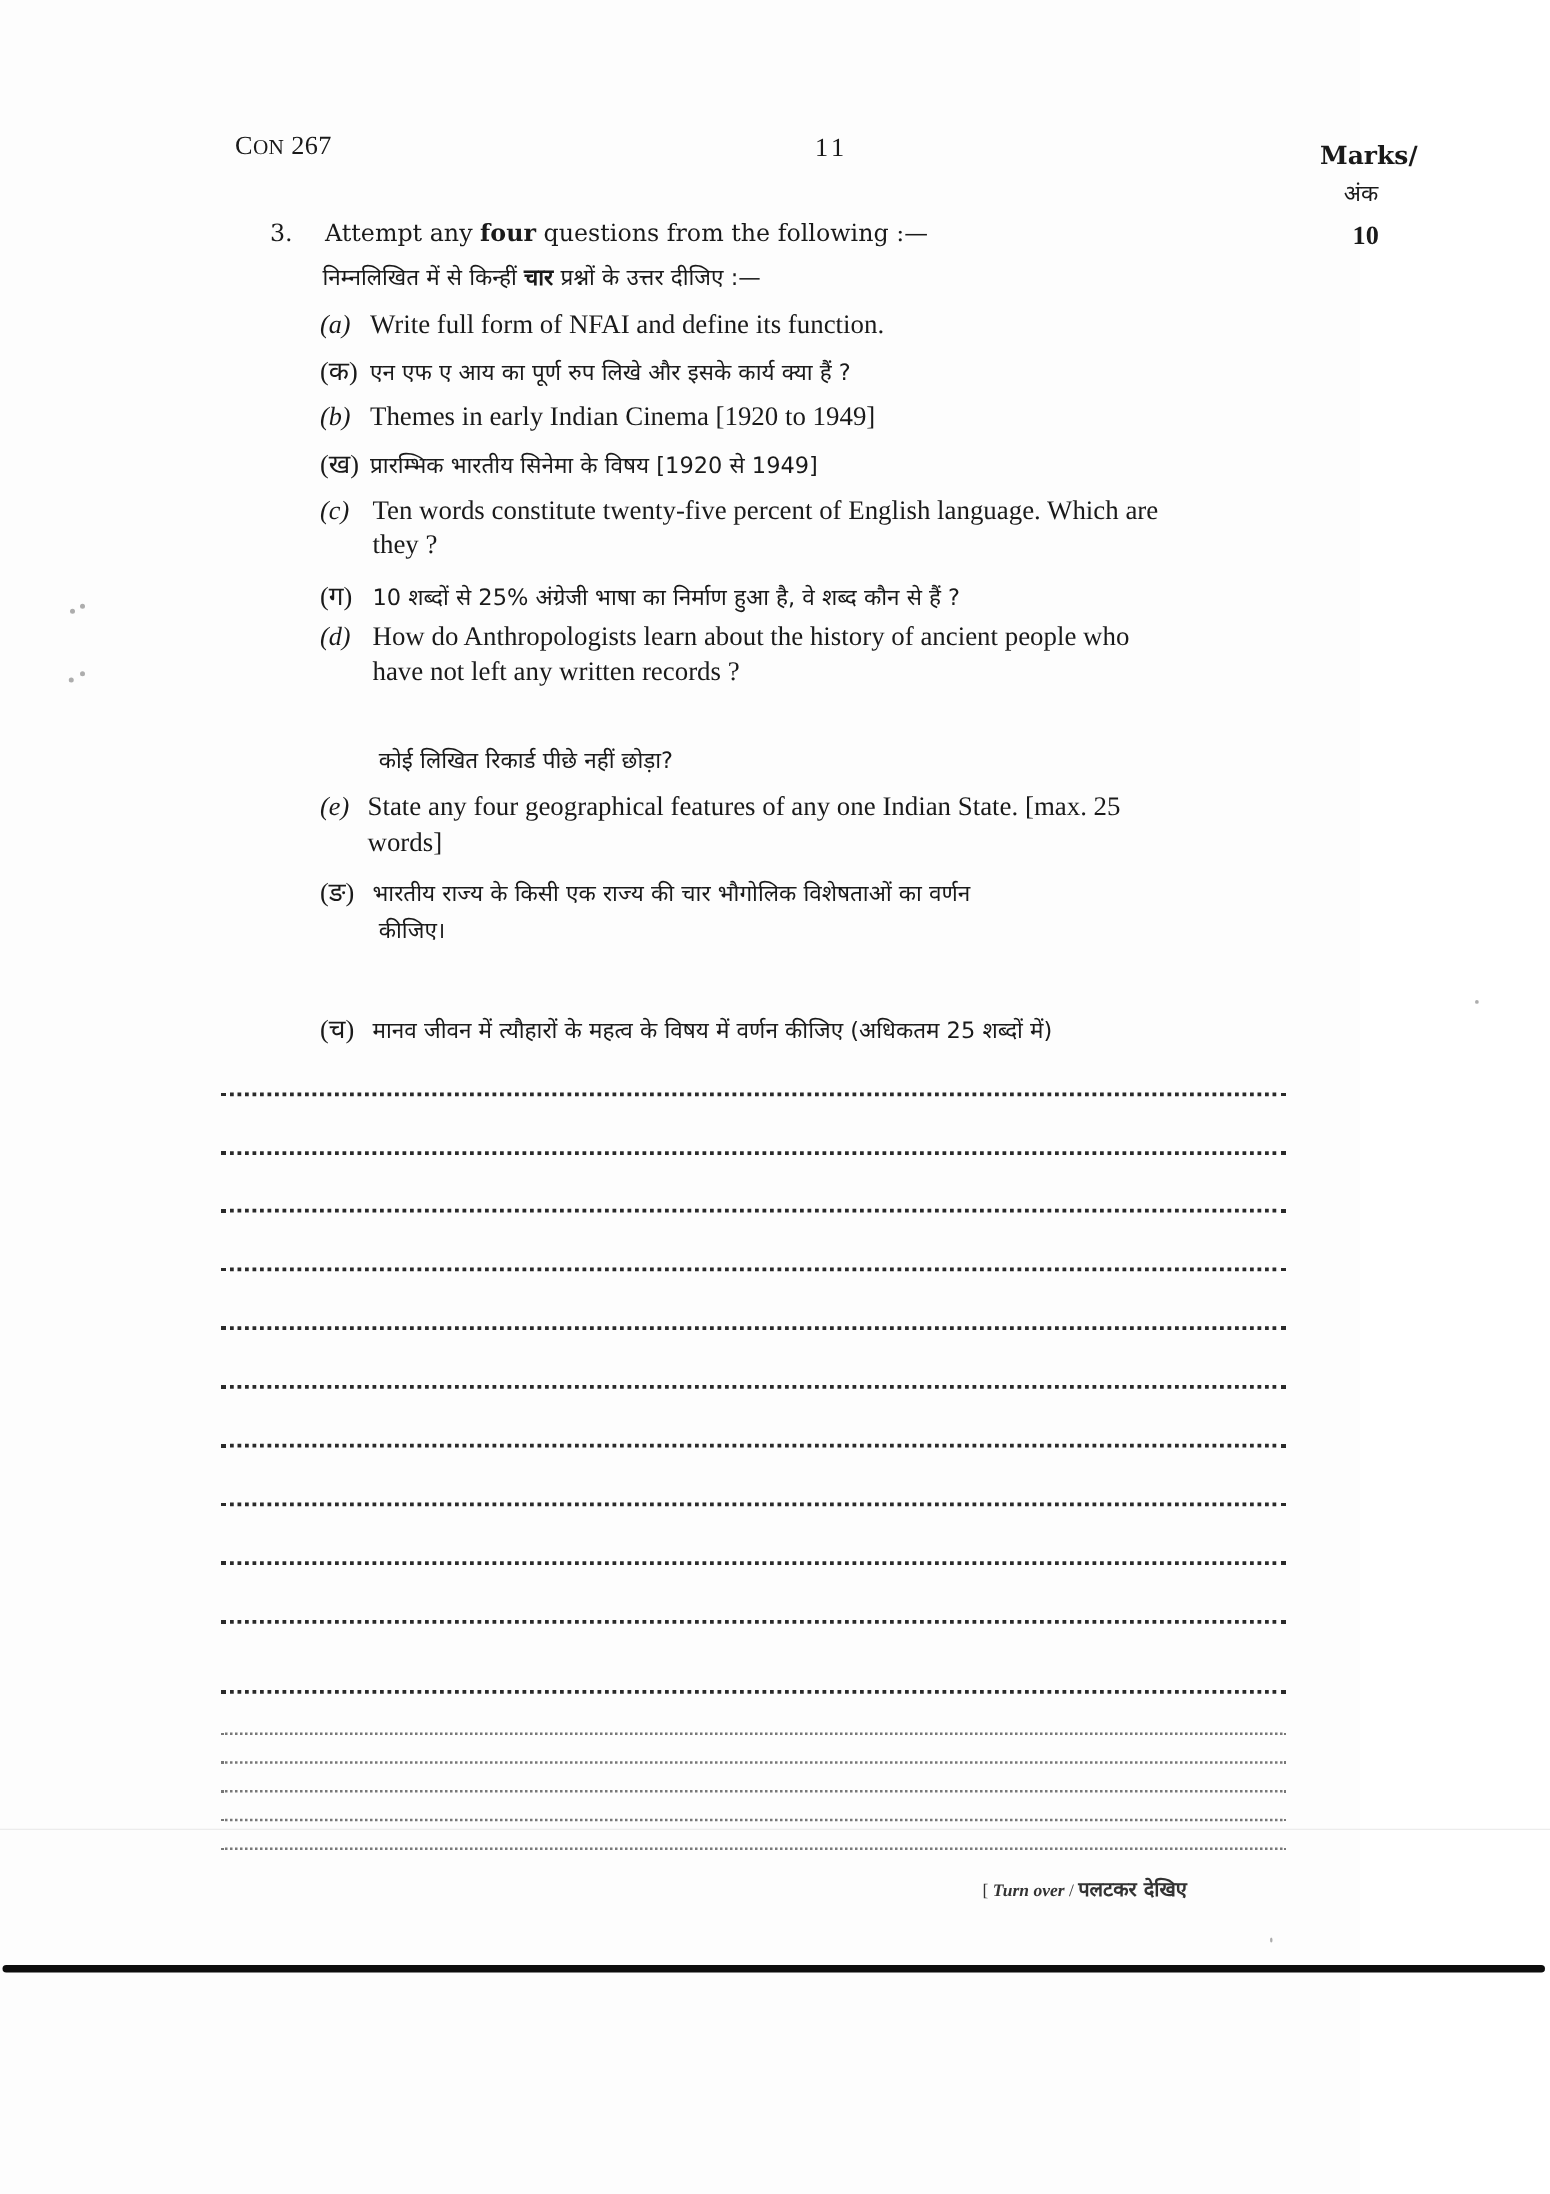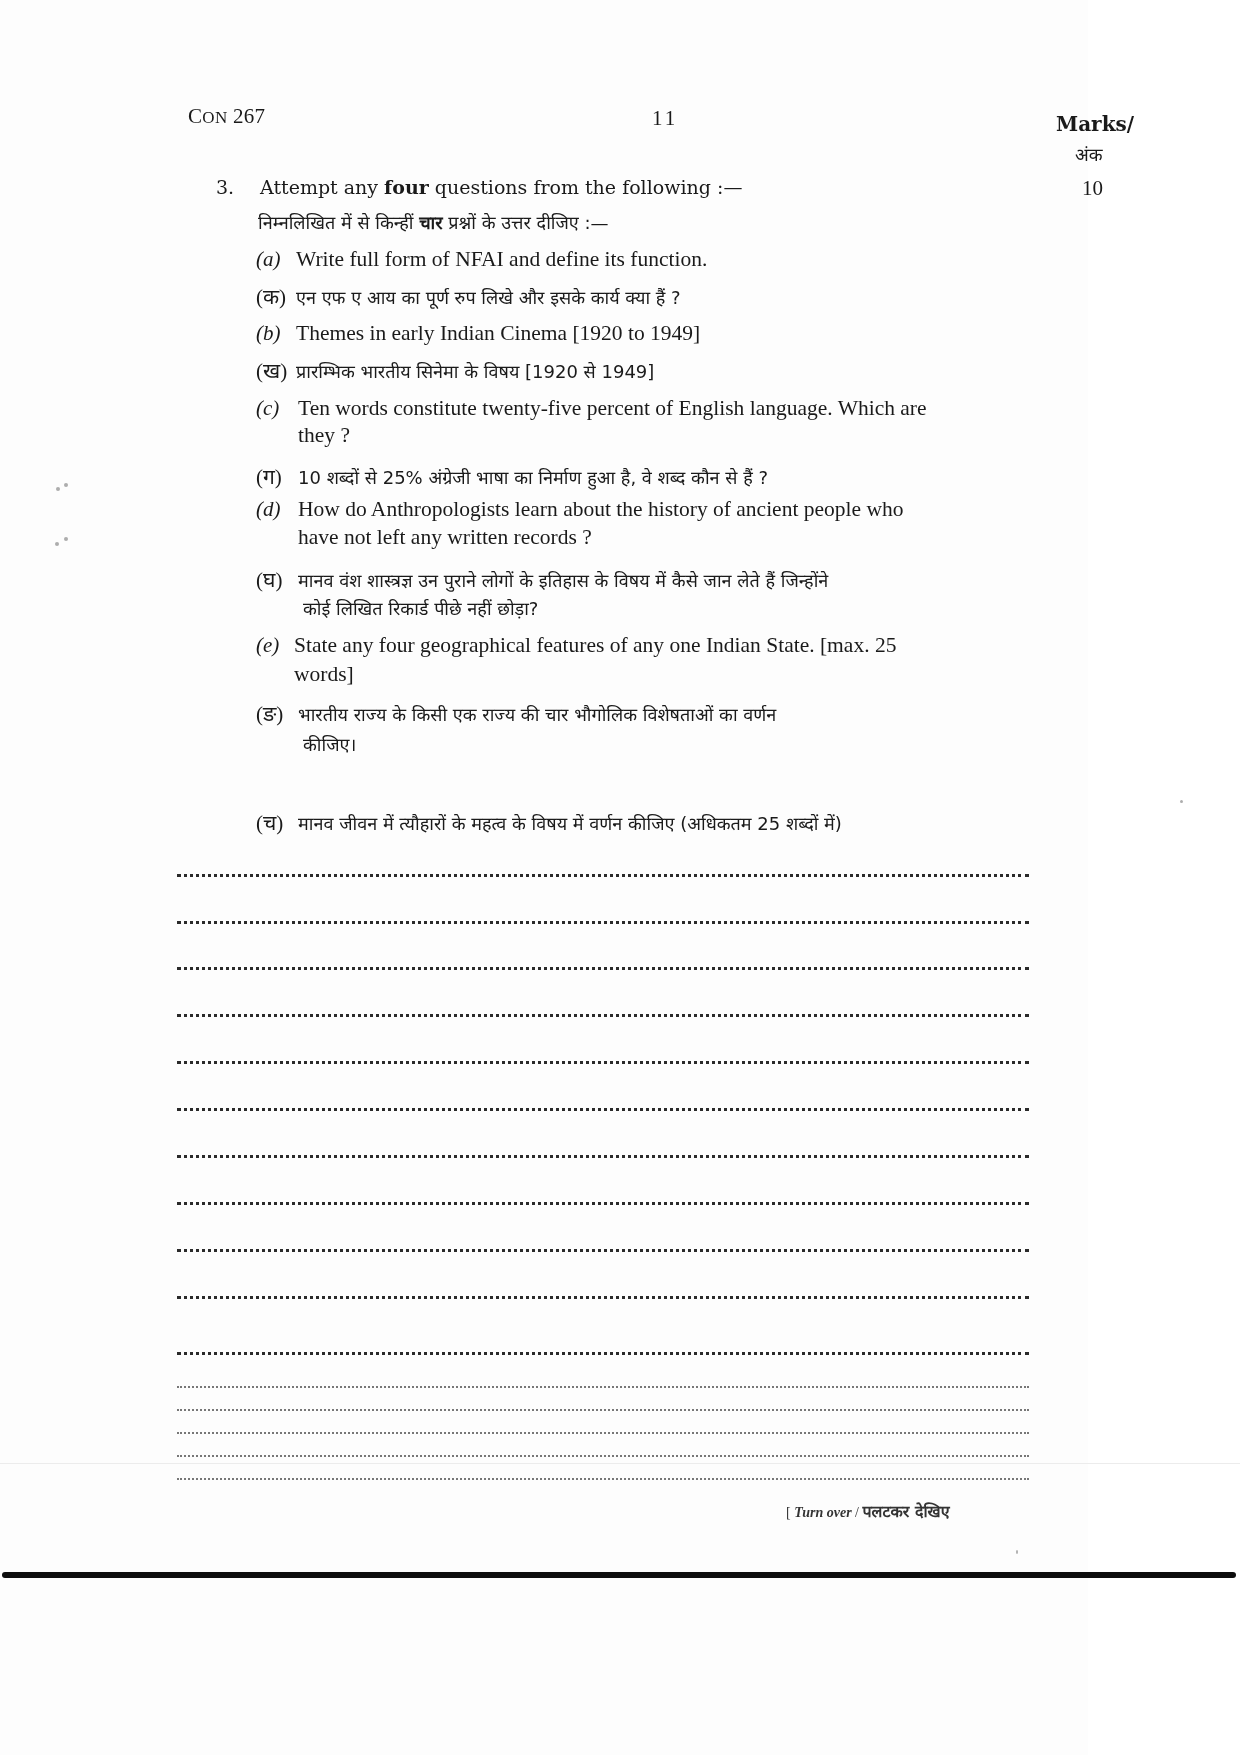--- a/index.html
+++ b/index.html
@@ -55,20 +55,21 @@
     position: absolute;
     left: 1075px; top: 142px;
     font-family: "DejaVu Sans", sans-serif;
     font-size: 18px;
   }
   .marks-value {
     position: absolute;
     left: 1082px; top: 176px;
     font-family: "Liberation Serif", serif;
     font-size: 21px;
+    font-weight: bold;
   }
   .qnum {
     position: absolute;
     left: 216px; top: 176px;
     font-family: "DejaVu Serif", serif;
     font-size: 19px;
   }
   .line {
     position: absolute;
     white-space: nowrap;
@@ -175,23 +176,20 @@
   </div>
   <div class="line en" style="left:298px; top:422px;">they ?</div>
   <div class="line hi" style="left:256px; top:464px;">
     <span class="label" style="width:42px;">(ग)</span><span>10 शब्दों से 25% अंग्रेजी भाषा का निर्माण हुआ है, वे शब्द कौन से हैं ?</span>
   </div>
 
   <div class="line en" style="left:256px; top:496px;">
     <span class="label" style="width:42px;"><i>(d)</i></span><span>How do Anthropologists learn about the history of ancient people who</span>
   </div>
   <div class="line en" style="left:298px; top:524px;">have not left any written records ?</div>
-  <div class="line hi" style="left:256px; top:567px;">
-    <span class="label" style="width:42px;">(घ)</span><span>मानव वंश शास्त्रज्ञ उन पुराने लोगों के इतिहास के विषय में कैसे जान लेते हैं जिन्होंने</span>
-  </div>
   <div class="line hi" style="left:303px; top:596px;">कोई लिखित रिकार्ड पीछे नहीं छोड़ा?</div>
 
   <div class="line en" style="left:256px; top:632px;">
     <span class="label" style="width:38px;"><i>(e)</i></span><span>State any four geographical features of any one Indian State. [max. 25</span>
   </div>
   <div class="line en" style="left:294px; top:661px;">words]</div>
   <div class="line hi" style="left:256px; top:701px;">
     <span class="label" style="width:42px;">(ङ)</span><span>भारतीय राज्य के किसी एक राज्य की  चार भौगोलिक विशेषताओं का वर्णन</span>
   </div>
   <div class="line hi" style="left:303px; top:732px;">कीजिए।</div>

